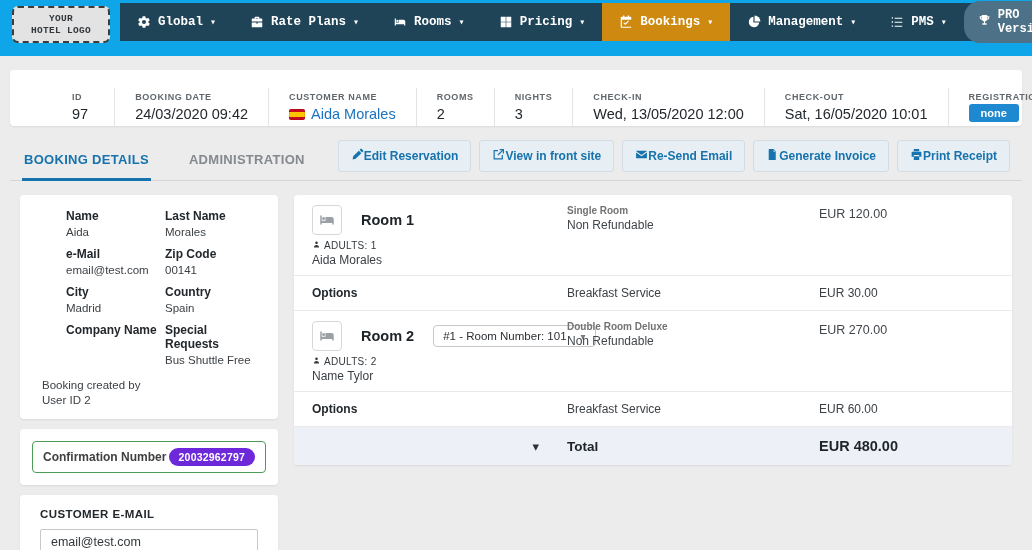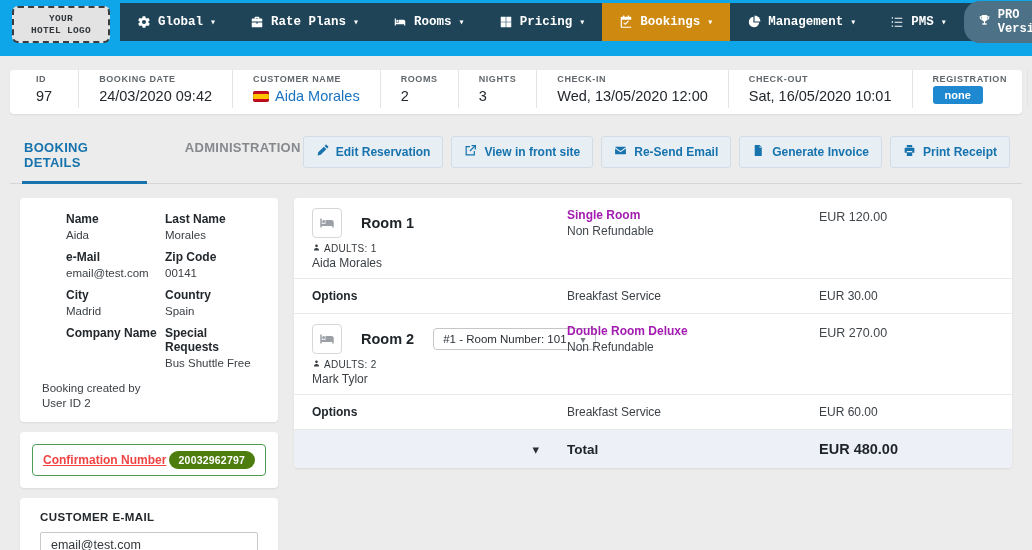--- a/index.html
+++ b/index.html
@@ -22,21 +22,21 @@
   .pro-pill { margin-left:auto; align-self:center; margin-right:10px;
     background:#4d7186; color:#fff; font-size:12px; font-weight:bold;
     padding:7px 14px; border-radius:16px; display:flex; align-items:center; gap:7px; cursor:pointer; }
   .pro-pill svg { width:13px; height:13px; }
 
   
   .page { padding:14px 10px 0; }
   .card { background:#fff; border-radius:4px; box-shadow:0 1px 2px rgba(0,0,0,.08); }
 
   
-  .summary { display:flex; align-items:flex-start; height:44px; margin-bottom:14px; }
+  .summary { display:flex; align-items:flex-end; height:56px; margin-bottom:14px;padding-left:36px; }
   .sum-cell { padding:4px 20px; border-left:1px solid #e4e4e4; height:38px;
     display:flex; flex-direction:column; justify-content:space-between; white-space:nowrap; }
   .sum-cell:first-child { border-left:none; padding-left:26px; padding-right:26px; }
   .sum-label { font-size:9px; font-weight:bold; color:#61676c; letter-spacing:.6px; }
   .sum-value { font-size:14.5px; color:#23282d; }
   .cust-link { color:#1a73c0; cursor:pointer; display:inline-flex; align-items:center; gap:6px; }
   .flag { width:16px; height:11px; border-radius:2px; display:inline-block;
     background:linear-gradient(180deg,#c60b1e 0 27%,#ffc400 27% 73%,#c60b1e 73% 100%);
     box-shadow:inset 0 0 0 .5px rgba(0,0,0,.2); }
   .chip-blue { background:#1e88d0; color:#fff; font-size:11px; font-weight:bold;
@@ -45,21 +45,21 @@
   
   .tabsrow { display:flex; justify-content:space-between; align-items:center;
     border-bottom:1px solid #d6d6d6; padding:0 12px; margin-bottom:14px; }
   .tabs { display:flex; gap:36px; align-self:flex-end; }
   .tab { position:relative; font-size:13px; font-weight:bold; letter-spacing:.3px;
     color:#85898d; padding:12px 2px 13px; cursor:pointer; }
   .tab.active { color:#1673ad; }
   .tab.active::after { content:""; position:absolute; left:0; right:0; bottom:-1px;
     height:3px; background:#1673ad; }
   .actions { display:flex; gap:8px; padding-bottom:8px; }
-  .abtn { display:flex; align-items:center; gap:7px; background:#e7eef4;
+  .abtn { display:flex; align-items:center; background:#e7eef4;
     border:1px solid #d2dde7; border-radius:3px; color:#1673ad;
     font-size:12px; font-weight:bold; padding:7px 12px; cursor:pointer; white-space:nowrap;
     font-family:"Liberation Sans", sans-serif; }
   .abtn svg { width:13px; height:13px; }
 
   
   .main { display:flex; gap:16px; padding:0 10px; align-items:flex-start; }
   .leftcol { width:258px; flex:none; display:flex; flex-direction:column; gap:10px; }
   .rightcol { flex:1; }
 
@@ -67,22 +67,22 @@
   .guest-card { padding:15px 22px 10px; }
   .fgrid { display:grid; grid-template-columns:1fr 1fr; row-gap:9px; column-gap:8px;margin-left:24px; }
   .flabel { font-size:12px; font-weight:bold; color:#23282d; line-height:1.15; }
   .fvalue { font-size:11.5px; color:#3c4146; line-height:1.15; margin-top:2px; min-height:12px; }
   .created-by { margin-top:11px; font-size:11.5px; color:#3c4146; line-height:1.35; }
 
   
   .conf-card { padding:12px 12px; }
   .conf-box { border:1px solid #4e9b57; border-radius:4px; padding:6px 4px 6px 10px;
     display:flex; justify-content:space-between; align-items:center; }
-  .conf-label { font-size:12px; font-weight:bold; color:#ef4444;text-decoration:underline; }
-  .conf-badge { background:#4d7c0f; color:#fff; font-size:10.5px; font-weight:bold;
+  .conf-label { font-size:12px; font-weight:bold; color:#404040; }
+  .conf-badge { background:#6d28d9; color:#fff; font-size:10.5px; font-weight:bold;
     padding:3px 10px; border-radius:10px; margin-right:6px; letter-spacing:.2px; }
 
   
   .email-card { padding:13px 20px 12px; }
   .email-heading { font-size:11.5px; font-weight:bold; letter-spacing:.4px; color:#23282d; }
   .email-input { margin-top:9px; width:100%; border:1px solid #c6c9cc; border-radius:2px;
     padding:5px 10px; font-size:12.5px; color:#33383c; font-family:"Liberation Sans", sans-serif; }
 
   
   .rooms-card { overflow:hidden; }
@@ -94,21 +94,21 @@
   .icon-box svg { width:18px; height:18px; }
   .rname { font-size:14.5px; font-weight:bold; color:#1e2327; white-space:nowrap; }
   .rselect { display:inline-flex; align-items:center; gap:14px; border:1px solid #c3c7ca;
     border-radius:4px; padding:4px 9px; font-size:11.5px; color:#2b3035; background:#fff;
     cursor:pointer; white-space:nowrap; }
   .rselect .caret::after { color:#787d82; }
   .radults { margin-top:5px; font-size:10px; color:#33383c; letter-spacing:.3px;
     display:flex; align-items:center; gap:3px; }
   .radults svg { width:9px; height:9px; }
   .rguest { font-size:12px; color:#3a3f44; margin-top:2px; }
-  .rtype { font-size:12px; font-weight:bold; color:#a21caf; }
+  .rtype { font-size:10px; font-weight:bold; color:#737373; }
   .rrate { font-size:12px; color:#41464b; margin-top:2px; }
   .rprice { font-size:12.5px; color:#41464b; padding-top:2px; }
   .orow { display:grid; grid-template-columns:255px 1fr 175px; padding:10px 18px; align-items:center; }
   .olabel { font-size:12px; font-weight:bold; color:#23282d; }
   .oservice, .oprice { font-size:12px; color:#3c4146; }
   .trow { display:grid; grid-template-columns:255px 1fr 175px; padding:10px 18px;
     align-items:center; background:#edf0f7; }
   .tcaret { text-align:right; padding-right:28px; cursor:pointer; }
   .tcaret::after { content:"▾"; font-size:13px; color:#2b3035; }
   .tlabel { font-size:13.5px; font-weight:bold; color:#1e2327; }
@@ -389,21 +389,21 @@
                 <span>#1 - Room Number: 101</span>
                 <span class="caret"></span>
               </span>
             </div>
             <div class="radults">
               <span><svg viewBox="0 0 24 24">
                     <path fill="currentColor" d="M12 11a3.5 3.5 0 1 0-3.5-3.5A3.5 3.5 0 0 0 12 11zm0 2c-3.9 0-6.5 2-6.5 5.5V20h13v-1.5C18.5 15 15.9 13 12 13z"></path>
                   </svg></span>
               <span>ADULTS: 2</span>
             </div>
-            <div class="rguest">Mark Tylor</div>
+            <div class="rguest">Name Tylor</div>
           </div>
           <div>
             <div class="rtype">Double Room Deluxe</div>
             <div class="rrate">Non Refundable</div>
           </div>
           <div class="rprice">EUR 270.00</div>
         </div>
 
         <div class="orow">
           <div class="olabel">Options</div>

